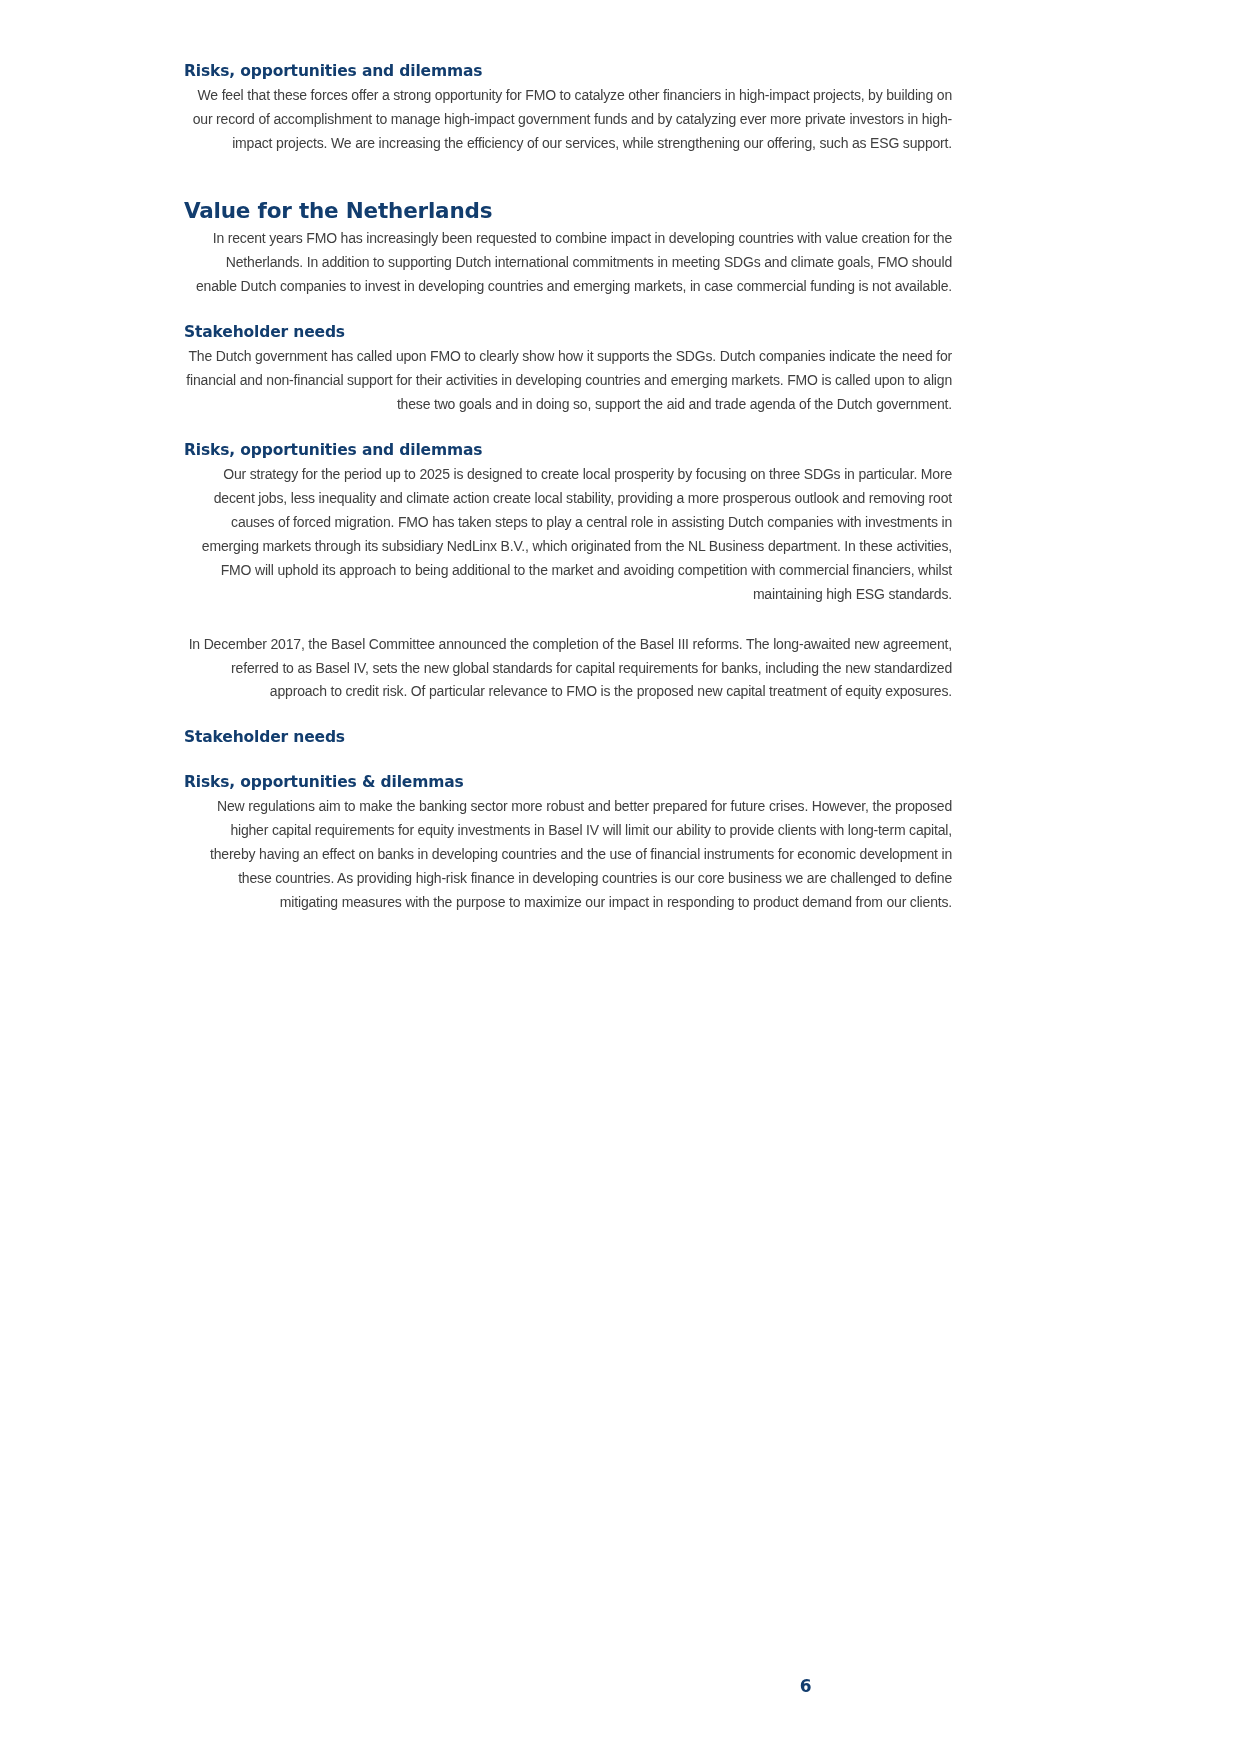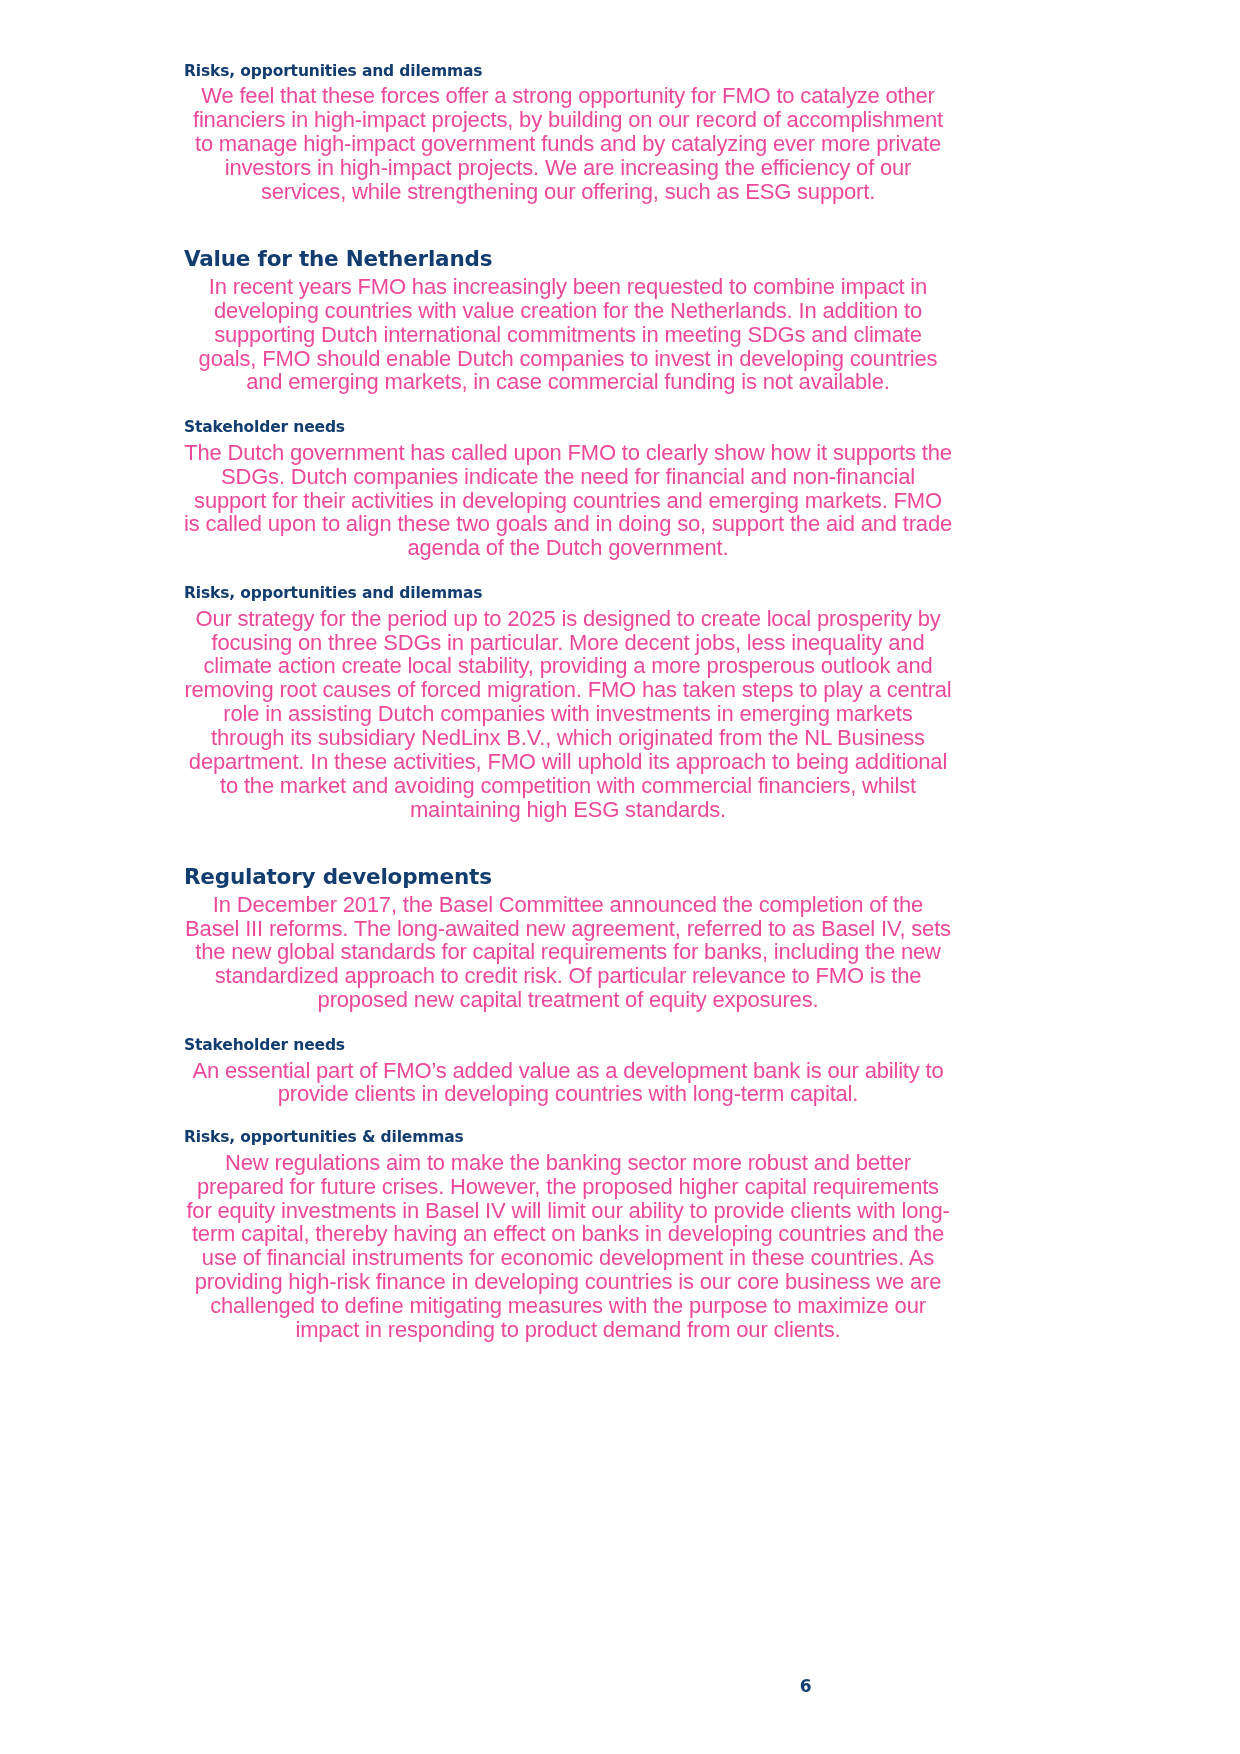--- a/index.html
+++ b/index.html
@@ -37,25 +37,25 @@
     font-family: "DejaVu Sans", sans-serif;
     font-size: 15.5px;
     font-weight: bold;
     color: #123d6e;
     margin: 0 0 3px 0;
     letter-spacing: -0.15px;
     line-height: 1.25;
   }
   p.body-text {
     font-family: "Liberation Sans", sans-serif;
-    font-size: 22px;
+    font-size: 14px;
     line-height: 23.9px;
-    color: #ec4899;
+    color: #404040;
     margin: 0;
-    text-align: center;
+    text-align: right;
     letter-spacing: -0.18px;
   }
   .block {
     margin-bottom: 0;
   }
   .gap-lg { height: 26px; }
   .gap-md { height: 24px; }
   .gap-sm { height: 22px; }
 
   .page-number {
@@ -98,29 +98,27 @@
     <div class="gap-md"></div>
 
     <div class="block">
       <h2 class="sub-title">Risks, opportunities and dilemmas</h2>
       <p class="body-text">Our strategy for the period up to 2025 is designed to create local prosperity by focusing on three SDGs in particular. More decent jobs, less inequality and climate action create local stability, providing a more prosperous outlook and removing root causes of forced migration. FMO has taken steps to play a central role in assisting Dutch companies with investments in emerging markets through its subsidiary NedLinx B.V., which originated from the NL Business department. In these activities, FMO will uphold its approach to being additional to the market and avoiding competition with commercial financiers, whilst maintaining high ESG standards.</p>
     </div>
 
     <div class="gap-lg"></div>
 
     <div class="block">
-      <h1 class="section-title">Regulatory developments</h1>
       <p class="body-text">In December 2017, the Basel Committee announced the completion of the Basel III reforms. The long-awaited new agreement, referred to as Basel IV, sets the new global standards for capital requirements for banks, including the new standardized approach to credit risk. Of particular relevance to FMO is the proposed new capital treatment of equity exposures.</p>
     </div>
 
     <div class="gap-md"></div>
 
     <div class="block">
       <h2 class="sub-title">Stakeholder needs</h2>
-      <p class="body-text">An essential part of FMO’s added value as a development bank is our ability to provide clients in developing countries with long-term capital.</p>
     </div>
 
     <div class="gap-sm"></div>
 
     <div class="block">
       <h2 class="sub-title">Risks, opportunities &amp; dilemmas</h2>
       <p class="body-text">New regulations aim to make the banking sector more robust and better prepared for future crises. However, the proposed higher capital requirements for equity investments in Basel IV will limit our ability to provide clients with long-term capital, thereby having an effect on banks in developing countries and the use of financial instruments for economic development in these countries. As providing high-risk finance in developing countries is our core business we are challenged to define mitigating measures with the purpose to maximize our impact in responding to product demand from our clients.</p>
     </div>
 
   </div>

